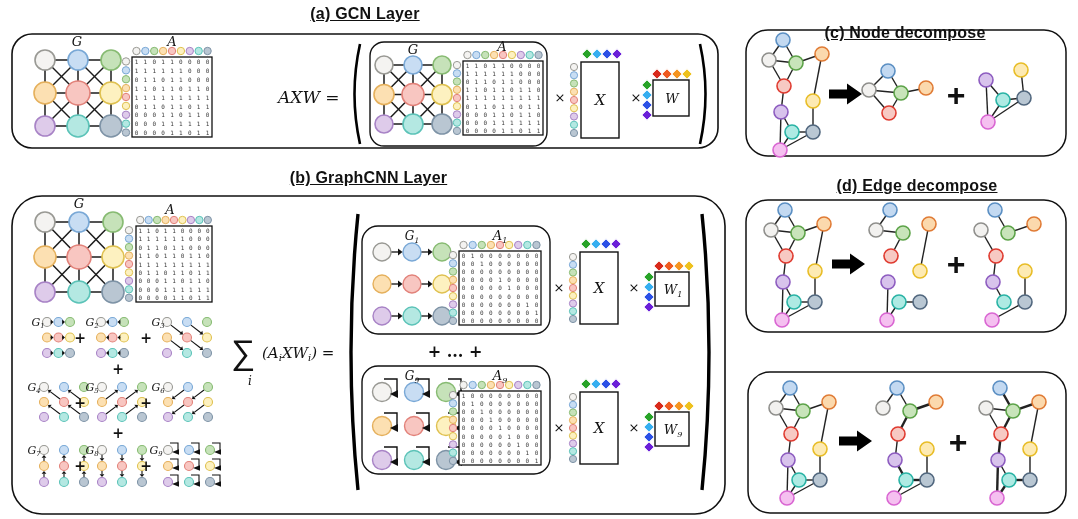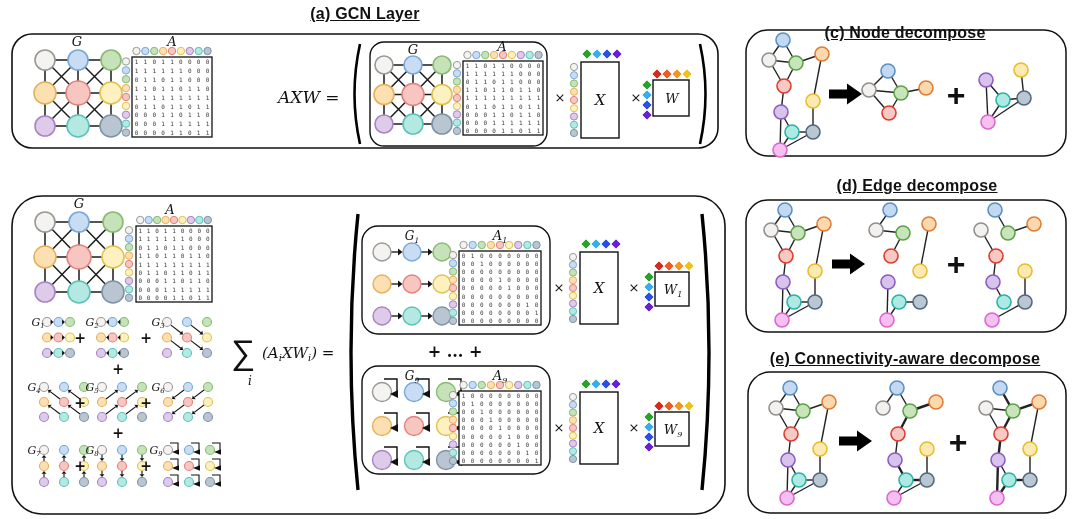--- a/index.html
+++ b/index.html
@@ -7,23 +7,23 @@
           font-family:"Liberation Sans",sans-serif;}
   .ptitle{position:absolute;font-weight:bold;font-size:16px;line-height:19px;color:#111;
           text-align:center;font-family:"Liberation Sans",sans-serif;letter-spacing:0.2px;text-decoration:underline;}
   svg{position:absolute;left:0;top:0;}
 </style>
 </head>
 <body>
 
 <div class="figure">
   <div class="ptitle" style="left:12px;top:4px;width:706px;">(a) GCN Layer</div>
+  <div class="ptitle" style="left:12px;top:168px;width:713px;">(b) GraphCNN Layer</div>
   <div class="ptitle" style="left:740px;top:2px;width:330px;margin-top:21px;">(c) Node decompose</div>
   <div class="ptitle" style="left:752px;top:176px;width:330px;">(d) Edge decompose</div>
-  <div class="ptitle" style="left:740px;top:349px;width:330px;">(e) Connectivity-aware decompose</div>
   <svg id="art" width="1078" height="519" viewBox="0 0 1078 519">
       <g>
         <rect x="12" y="34" width="706" height="114" rx="20" ry="20" fill="none" stroke="#111" stroke-width="1.6"></rect>
       </g>
       <g>
         <line x1="45" y1="60" x2="78" y2="60" stroke="#1b1b1b" stroke-width="1.5"></line>
         <line x1="78" y1="60" x2="111" y2="60" stroke="#1b1b1b" stroke-width="1.5"></line>
         <line x1="45" y1="93" x2="78" y2="93" stroke="#1b1b1b" stroke-width="1.5"></line>
         <line x1="78" y1="93" x2="111" y2="93" stroke="#1b1b1b" stroke-width="1.5"></line>
         <line x1="45" y1="126" x2="78" y2="126" stroke="#1b1b1b" stroke-width="1.5"></line>

